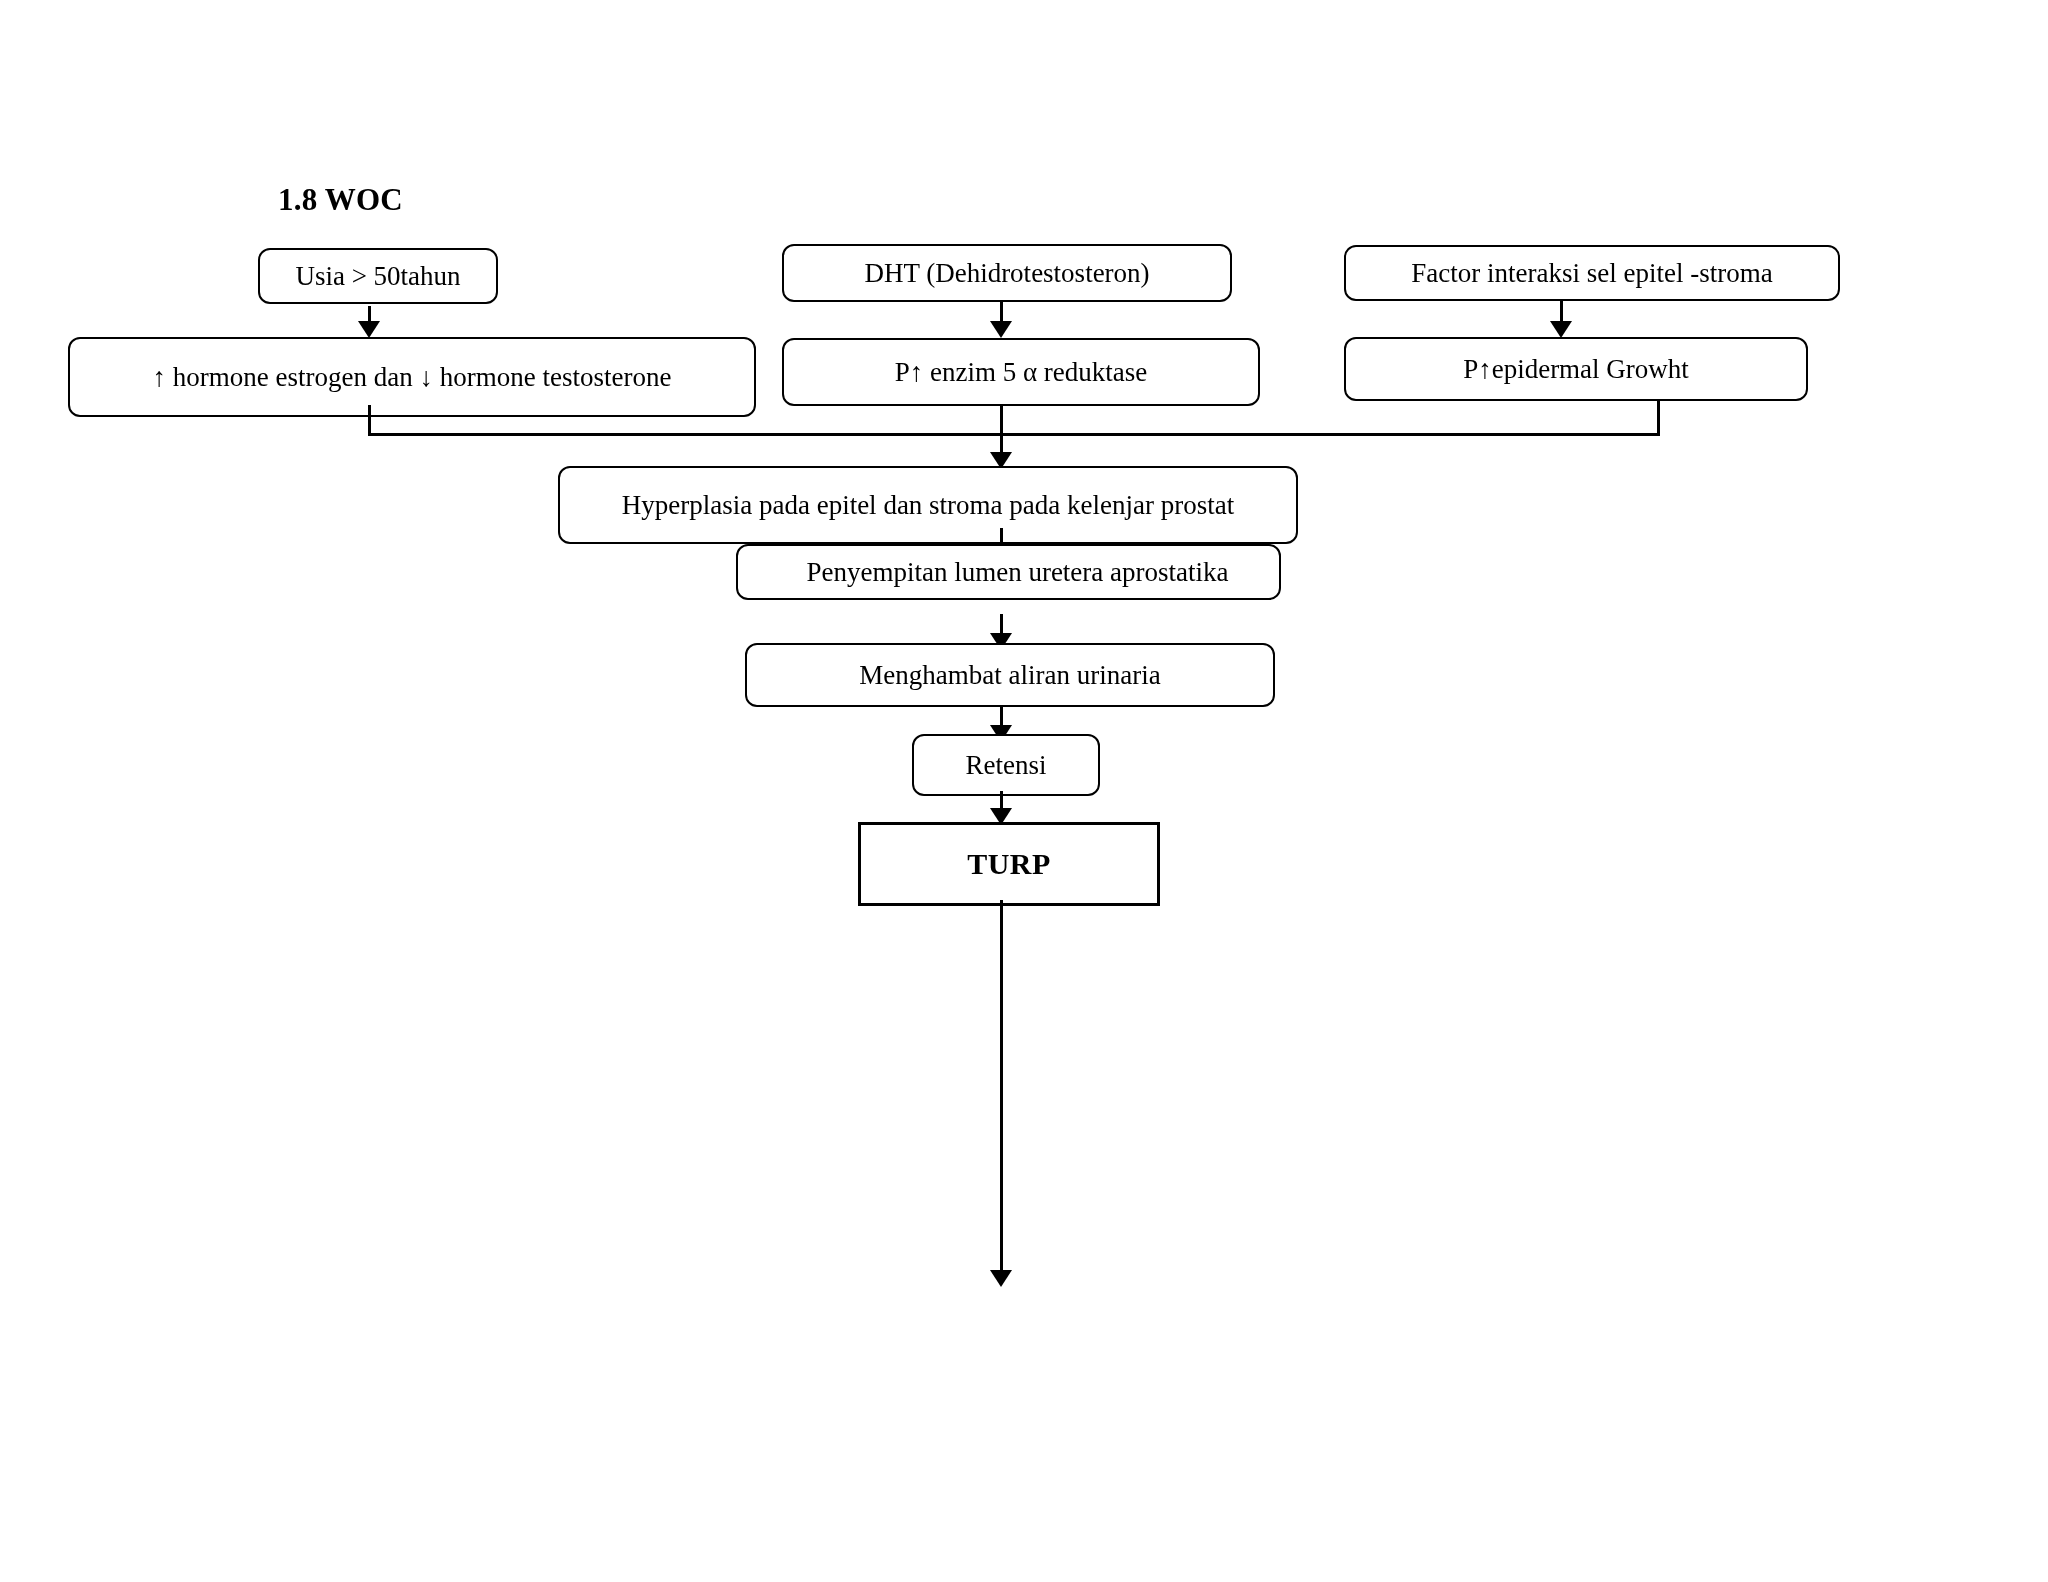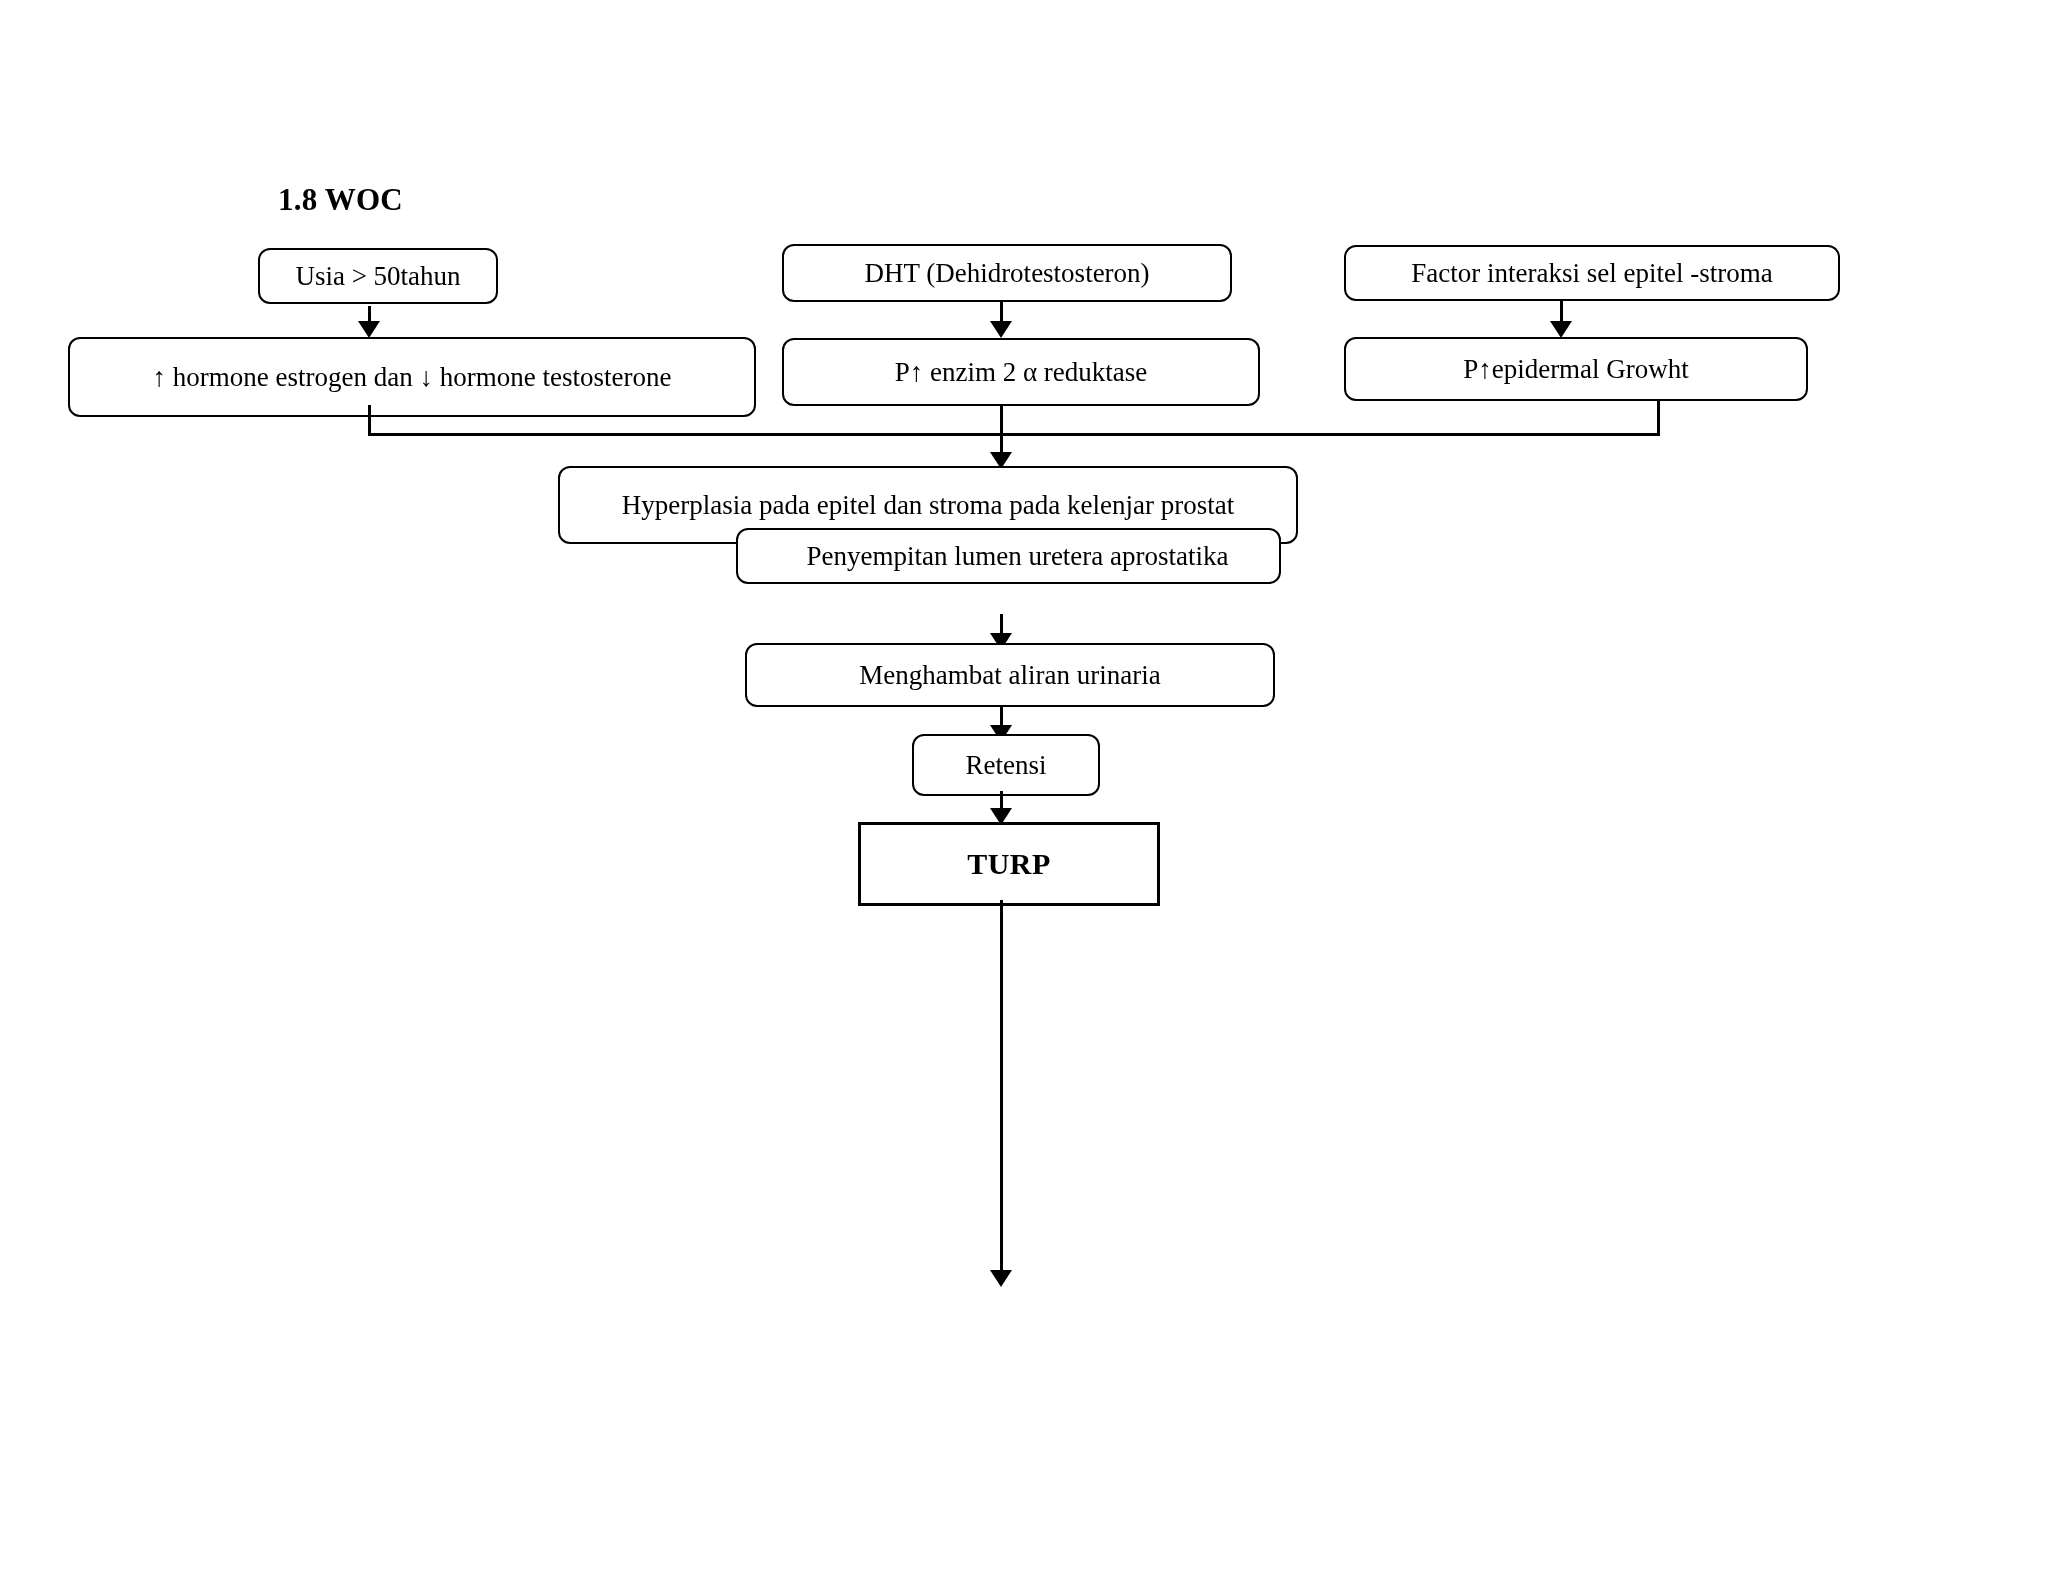--- a/index.html
+++ b/index.html
@@ -83,37 +83,37 @@
   <div class="arrowhead" style="left:358px; top:321px;"></div>
 
   <div class="edge-v" style="left:1000px; top:302px; height:23px;"></div>
   <div class="arrowhead" style="left:990px; top:321px;"></div>
 
   <div class="edge-v" style="left:1560px; top:301px; height:24px;"></div>
   <div class="arrowhead" style="left:1550px; top:321px;"></div>
 
   <div class="node" style="left:68px; top:337px; width:688px; height:80px;">↑ hormone estrogen dan ↓ hormone testosterone</div>
 
-  <div class="node" style="left:782px; top:338px; width:478px; height:68px;">P↑ enzim 2 α reduktase</div>
+  <div class="node" style="left:782px; top:338px; width:478px; height:68px;">P↑ enzim 5 α reduktase</div>
 
   <div class="node" style="left:1344px; top:337px; width:464px; height:64px;">P↑epidermal Growht</div>
 
   <div class="edge-v" style="left:368px; top:405px; height:30px;"></div>
   <div class="edge-v" style="left:1657px; top:401px; height:34px;"></div>
   <div class="edge-h" style="left:368px; top:433px; width:1292px;"></div>
 
   <div class="edge-v" style="left:1000px; top:406px; height:54px;"></div>
   <div class="arrowhead" style="left:990px; top:452px;"></div>
 
   <div class="node" style="left:558px; top:466px; width:740px; height:78px;">Hyperplasia pada epitel dan stroma pada kelenjar prostat</div>
 
   <div class="edge-v" style="left:1000px; top:528px; height:26px;"></div>
   <div class="arrowhead" style="left:990px; top:548px;"></div>
 
-  <div class="node" style="left:736px; top:528px; width:545px; height:56px;padding-left:28px;">Penyempitan lumen uretera aprostatika</div>
+  <div class="node" style="left:736px; top:544px; width:545px; height:56px;padding-left:28px;">Penyempitan lumen uretera aprostatika</div>
 
   <div class="edge-v" style="left:1000px; top:614px; height:26px;"></div>
   <div class="arrowhead" style="left:990px; top:633px;"></div>
 
   <div class="node" style="left:745px; top:643px; width:530px; height:64px;">Menghambat aliran urinaria</div>
 
   <div class="edge-v" style="left:1000px; top:707px; height:24px;"></div>
   <div class="arrowhead" style="left:990px; top:725px;"></div>
 
   <div class="node" style="left:912px; top:734px; width:188px; height:62px;">Retensi</div>

